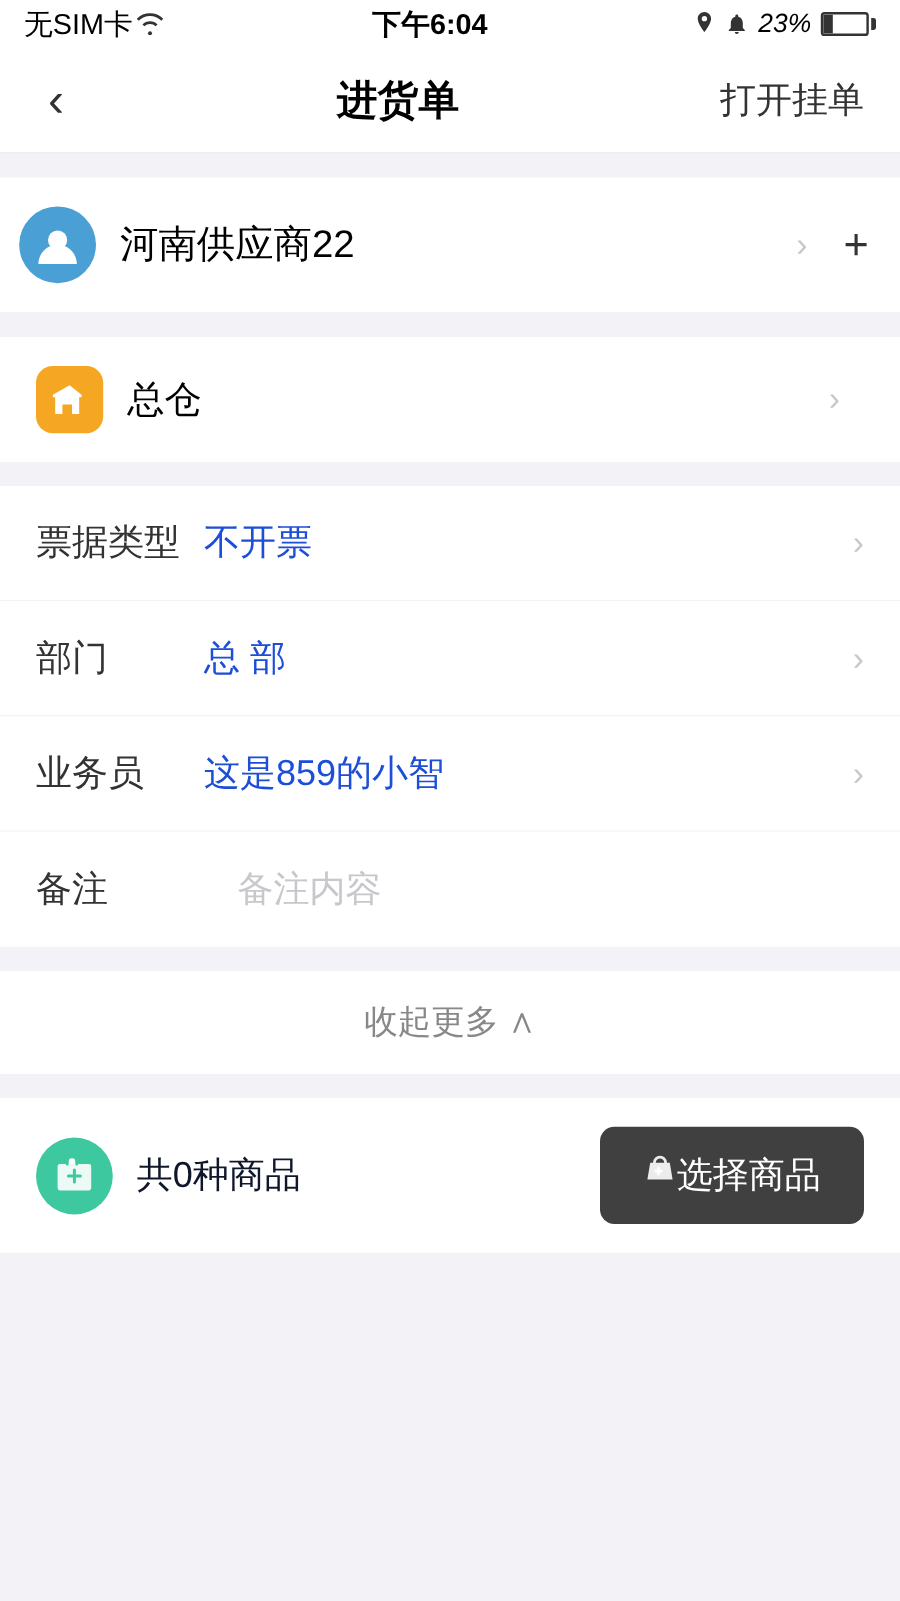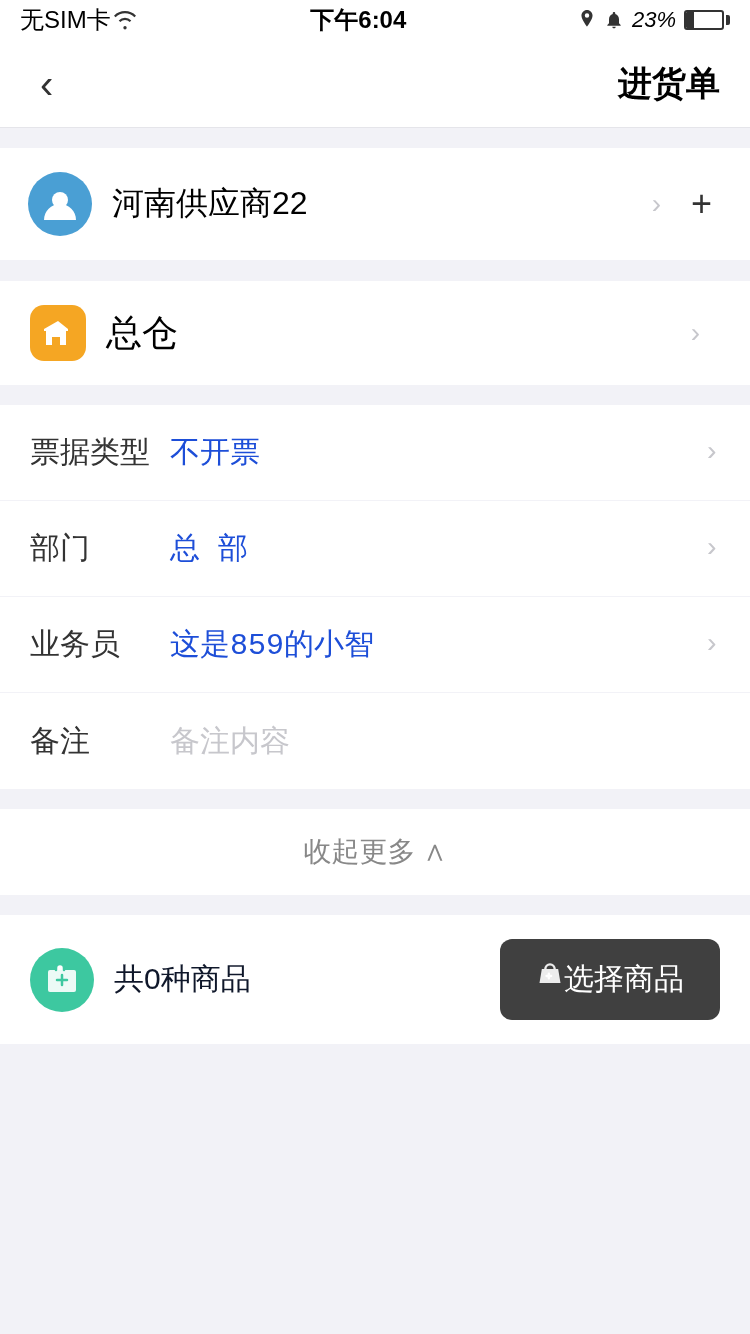--- a/index.html
+++ b/index.html
@@ -101,21 +101,21 @@
     
     .card {
       background: #fff;
       margin-bottom: 0;
     }
 
     
     .supplier-row {
       display: flex;
       align-items: center;
-      padding: 24px 28px;
+      padding: 24px 16px;
       background: #fff;
       border-bottom: 1px solid #f2f2f7;
     }
     .supplier-avatar {
       width: 64px;
       height: 64px;
       border-radius: 50%;
       background: #4a9fd4;
       display: flex;
       align-items: center;
@@ -170,40 +170,40 @@
       justify-content: center;
       margin-right: 20px;
     }
     .warehouse-icon svg {
       width: 32px;
       height: 32px;
       fill: #fff;
     }
     .warehouse-name {
       flex: 1;
-      font-size: 36px;
+      font-size: 31px;
       color: #000;
     }
 
     
     .form-section {
       background: #fff;
       margin-top: 20px;
-      font-family: Liberation Mono, monospace;
     }
     .form-row {
       display: flex;
       align-items: center;
       padding: 0 30px;
       height: 96px;
       border-bottom: 1px solid #f2f2f7;
       cursor: pointer;
     }
     .form-row:last-child {
       border-bottom: none;
+      gap: 28px;
     }
     .form-label {
       font-size: 30px;
       color: #333;
       width: 140px;
       flex-shrink: 0;
     }
     .form-value {
       flex: 1;
       font-size: 30px;
@@ -310,20 +310,21 @@
         <div class="battery-fill"></div>
       </div>
       <div class="battery-tip"></div>
     </div>
   </div>
 </div>
 
 <div class="nav-bar">
   <div class="nav-back">‹</div>
   <div class="nav-title">进货单</div>
+  <div class="nav-action">打开挂单</div>
 </div>
 
 <div class="section-divider"></div>
 
 <div class="card">
   <div class="supplier-row">
     <div class="supplier-avatar">
       <svg viewBox="0 0 40 40" fill="none" xmlns="http://www.w3.org/2000/svg">
         <circle cx="20" cy="16" r="8" fill="#fff"></circle>
         <path d="M4 36c0-8.84 7.16-16 16-16s16 7.16 16 16" fill="#fff"></path>

